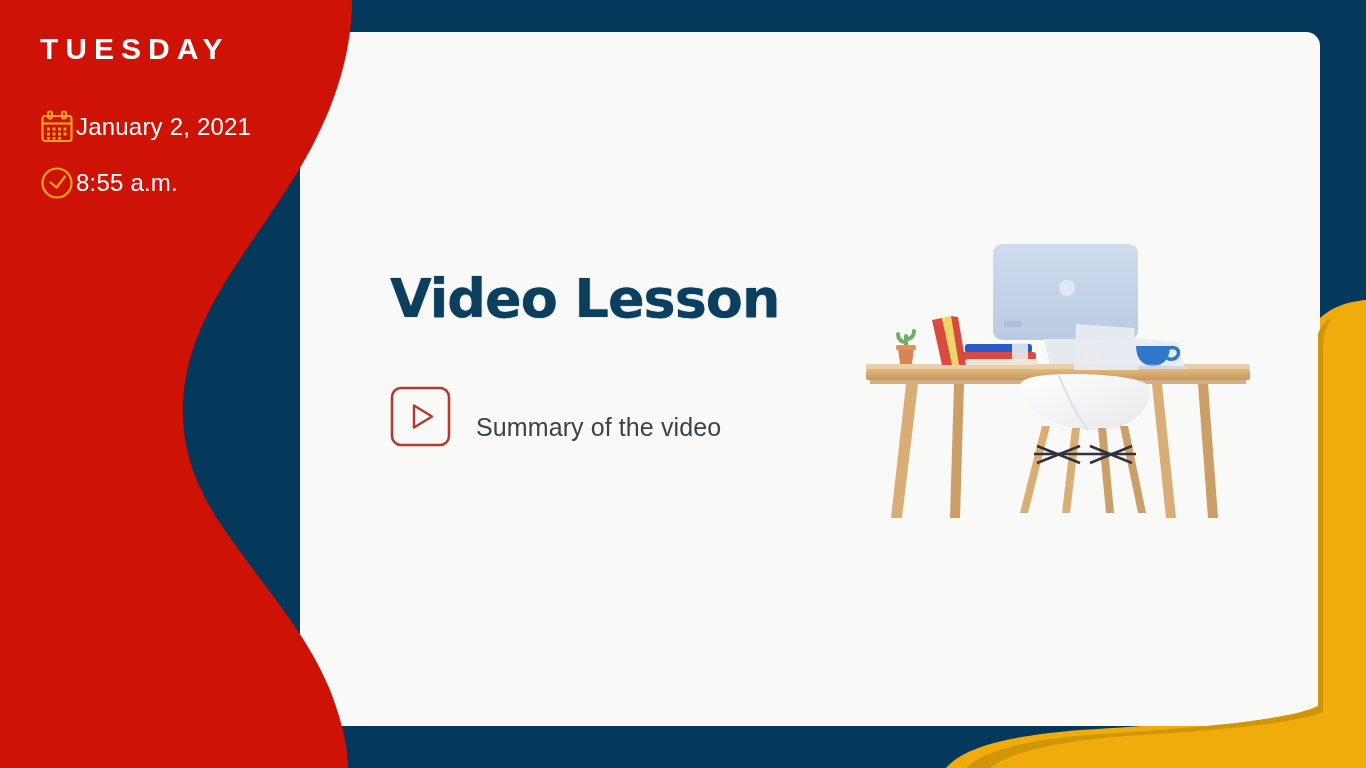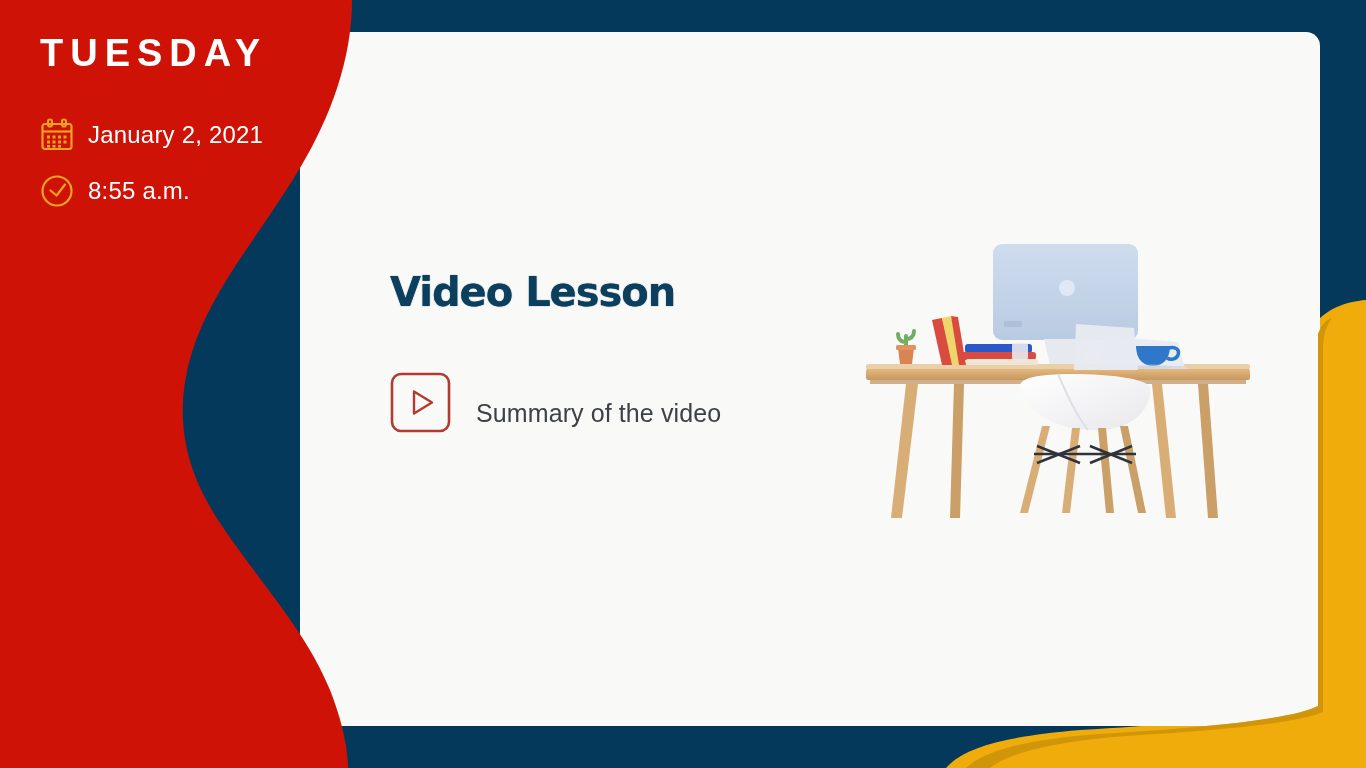--- a/index.html
+++ b/index.html
@@ -46,32 +46,32 @@
   
   #sidebar {
     position: absolute;
     left: 40px;
     top: 34px;
     width: 290px;
     z-index: 6;
     color: #ffffff;
   }
   #day-title {
-    font-size: 38px;
+    font-size: 30px;
     font-weight: 700;
     letter-spacing: 7px;
     color: #ffffff;
     line-height: 1;
     margin: 0 0 46px 0;
     white-space: nowrap;
   }
   .meta-row {
     display: flex;
     align-items: center;
-    gap: 14px;
+    gap: 2px;
     margin-bottom: 22px;
   }
   .meta-icon {
     width: 34px;
     height: 34px;
     flex: 0 0 34px;
     display: block;
   }
   .meta-text {
     font-size: 24px;
@@ -83,21 +83,21 @@
 
   
   #main-panel {
     position: absolute;
     left: 390px;
     top: 272px;
     width: 470px;
     z-index: 6;
   }
   #lesson-title {
-    font-size: 40px;
+    font-size: 54px;
     font-weight: 900;
     color: #0c3e5e;
     letter-spacing: -1px;
     line-height: 1;
     margin: 0 0 58px 0;
     font-family: "DejaVu Sans", sans-serif;
     text-shadow: 0 0 1px #0c3e5e;
   }
   #summary-block {
     display: flex;

